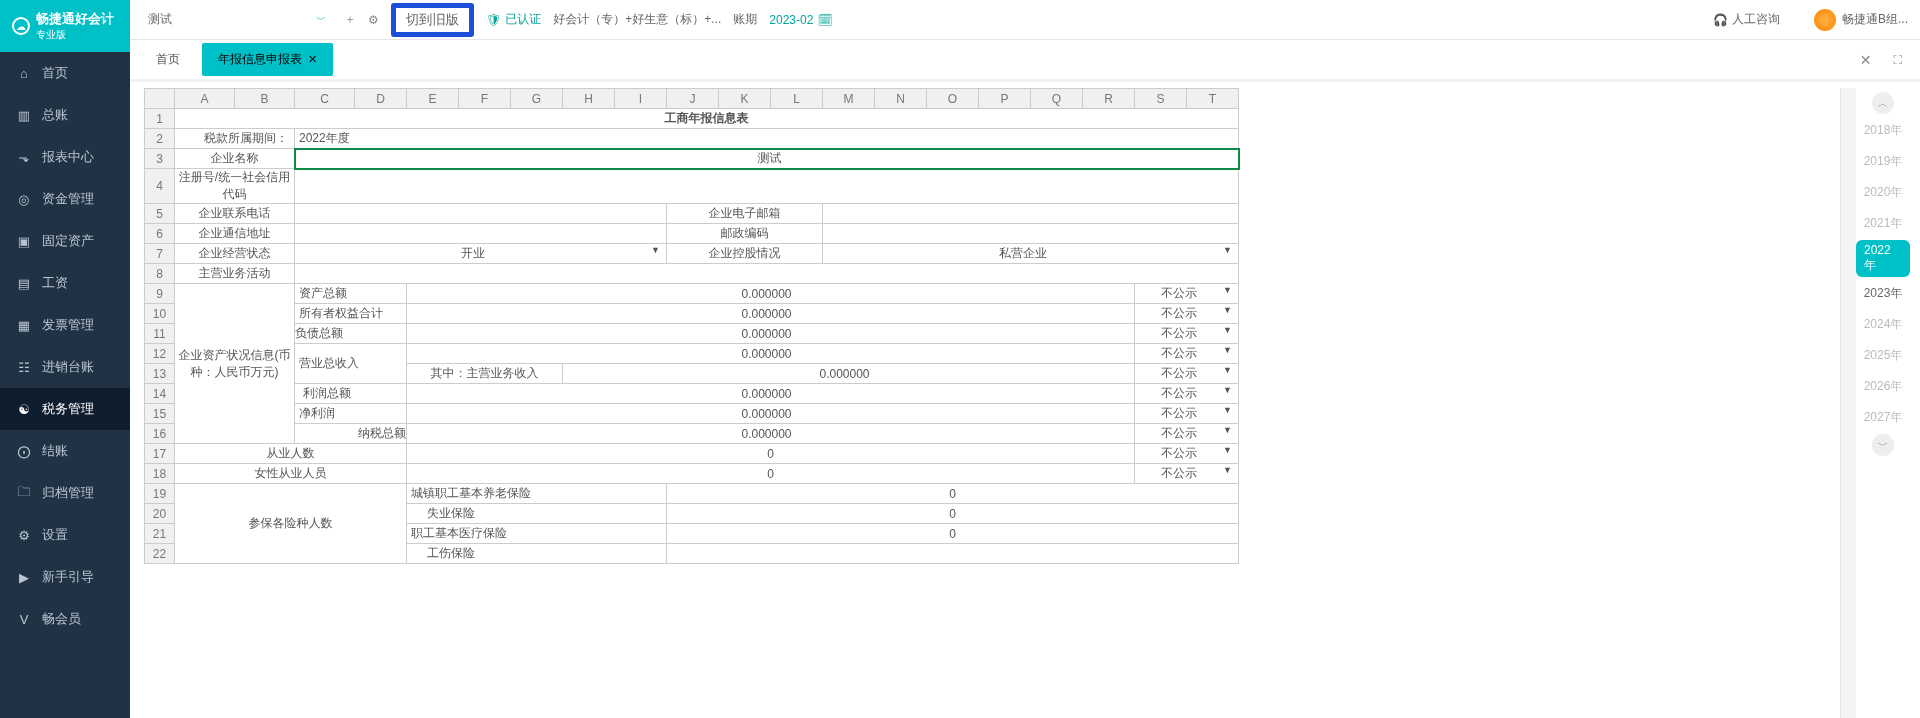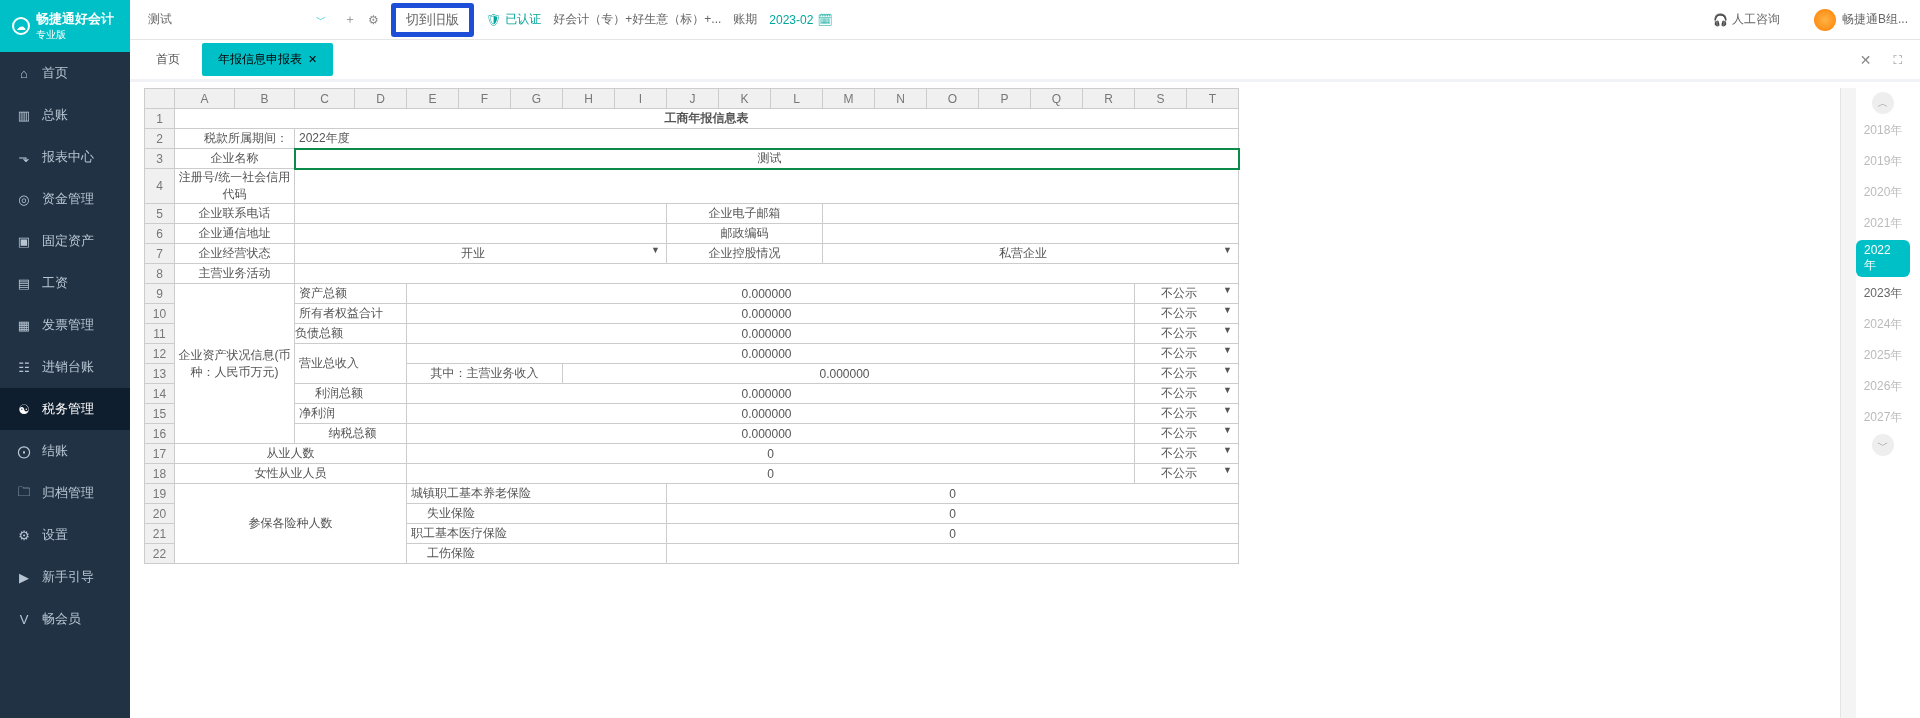--- a/index.html
+++ b/index.html
@@ -288,33 +288,33 @@
                 <td colspan="2"><span>不公示</span><span class="dd-arrow">▼</span></td>
               </tr>
             <tr>
                 <td class="rownum">13</td>
                 <td colspan="3">其中：主营业务收入</td>
                 <td colspan="11" class="val-right">0.000000</td>
                 <td colspan="2"><span>不公示</span><span class="dd-arrow">▼</span></td>
               </tr>
             <tr>
                 <td class="rownum">14</td>
-                <td colspan="2" style="text-align:left;padding-left:20px;">利润总额</td>
+                <td colspan="2" style="text-align:left;padding-left:8px;">利润总额</td>
                 <td colspan="14" class="val-right">0.000000</td>
                 <td colspan="2"><span>不公示</span><span class="dd-arrow">▼</span></td>
               </tr>
             <tr>
                 <td class="rownum">15</td>
                 <td colspan="2" style="text-align:left;padding-left:4px;">净利润</td>
                 <td colspan="14" class="val-right">0.000000</td>
                 <td colspan="2"><span>不公示</span><span class="dd-arrow">▼</span></td>
               </tr>
             <tr>
                 <td class="rownum">16</td>
-                <td colspan="2" style="text-align:center;padding-left:4px;">纳税总额</td>
+                <td colspan="2" style="text-align:right;padding-left:4px;">纳税总额</td>
                 <td colspan="14" class="val-right">0.000000</td>
                 <td colspan="2"><span>不公示</span><span class="dd-arrow">▼</span></td>
               </tr>
             <tr>
                 <td class="rownum">17</td>
                 <td colspan="4" class="label-cell">从业人数</td>
                 <td colspan="14">0</td>
                 <td colspan="2"><span>不公示</span><span class="dd-arrow">▼</span></td>
               </tr>
             <tr>

